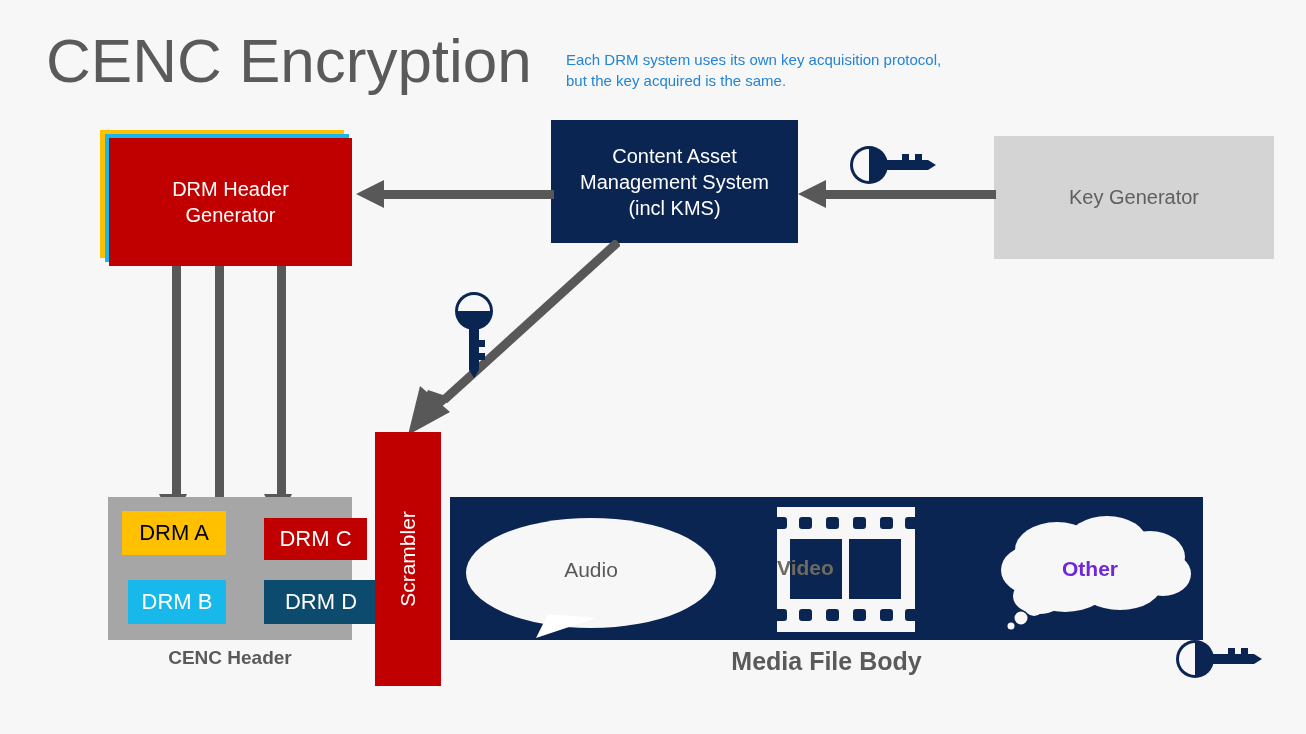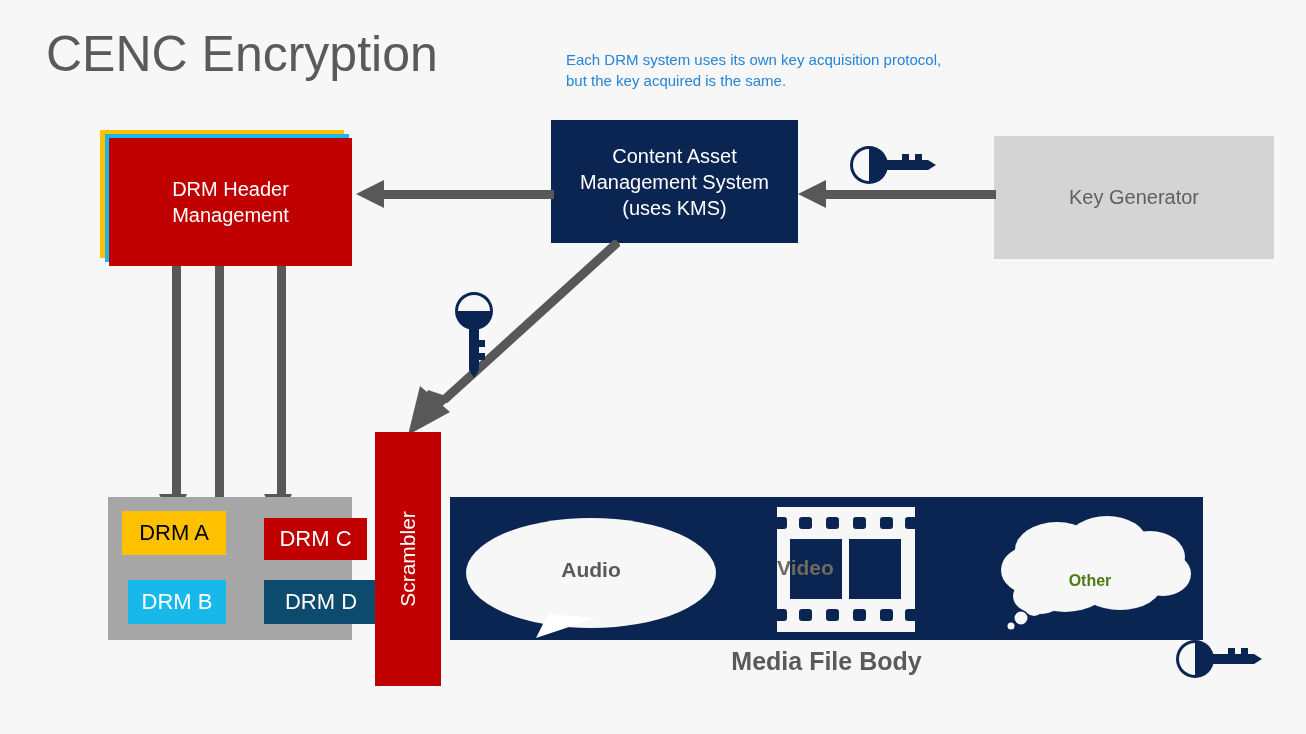--- a/index.html
+++ b/index.html
@@ -19,21 +19,21 @@
     position: absolute;
     inset: 0;
     background: #f7f7f7;
   }
   .abs { position: absolute; }
 
   
   #slide-title {
     left: 46px;
     top: 28px;
-    font-size: 50px;
+    font-size: 62px;
     font-weight: 300;
     color: #5a5a5a;
     letter-spacing: 0px;
     line-height: 1.05;
     white-space: nowrap;
   }
   
   #annotation {
     left: 566px;
     top: 50px;
@@ -158,35 +158,35 @@
   #media-band { left: 450px; top: 497px; width: 753px; height: 143px; background: #0b2552; }
   #media-body-label {
     left: 450px; top: 647px; width: 753px;
     text-align: center; font-size: 25px; font-weight: bold; color: #5a5a5a;
   }
 
   
   #audio-bubble { left: 466px; top: 518px; width: 250px; height: 120px; }
   #audio-label {
     left: 466px; top: 558px; width: 250px;
-    text-align: center; font-size: 21px; font-weight: bold; color: #595959;
+    text-align: center; font-size: 21px; font-weight: normal; color: #595959;
   }
 
   
   #video-filmstrip { left: 777px; top: 507px; width: 138px; height: 125px; }
   #video-label {
     left: 777px; top: 556px; width: 138px;
     font-size: 21px; font-weight: bold; color: #6e6a5e;
   }
 
   
   #other-cloud { left: 995px; top: 512px; width: 198px; height: 126px; }
   #other-label {
     left: 995px; top: 557px; width: 190px;
-    text-align: center; font-size: 16px; font-weight: bold; color: #4d7c0f; margin-top: 15px;
+    text-align: center; font-size: 21px; font-weight: bold; color: #6d28d9;
   }
 
   
   #key-top  { left: 850px; top: 143px; width: 86px; height: 44px; }
   #key-mid  { left: 452px; top: 292px; width: 44px; height: 86px; }
   #key-bot  { left: 1176px; top: 637px; width: 86px; height: 44px; }
 </style>
 </head>
 <body>
 
@@ -198,30 +198,30 @@
     <div>Each DRM system uses its own key acquisition protocol,</div>
     <div>but the key acquired is the same.</div>
   </div>
 
   <div class="abs" id="drm-gen-wrap">
     <div class="layer" id="drm-gen-layer-yellow"></div>
     <div class="layer" id="drm-gen-layer-cyan"></div>
     <div class="layer" id="drm-gen-box">
       <div id="drm-gen-label">
         <span>DRM Header</span><br>
-        <span>Management</span>
+        <span>Generator</span>
       </div>
     </div>
   </div>
 
   <div class="abs" id="cams-box">
     <div id="cams-label">
       <span>Content Asset</span><br>
       <span>Management System</span><br>
-      <span>(uses KMS)</span>
+      <span>(incl KMS)</span>
     </div>
   </div>
 
   <div class="abs" id="keygen-box">
     <div id="keygen-label">Key Generator</div>
   </div>
 
   <div class="arrow-shaft abs" id="arrow-keygen-to-cams-shaft"></div>
   <div class="arrow-head abs" id="arrow-keygen-to-cams-head"></div>
 
@@ -247,20 +247,21 @@
   </div>
   <div class="drm-chip abs" id="drm-a">
     <span>DRM A</span>
   </div>
   <div class="drm-chip abs" id="drm-c">
     <span>DRM C</span>
   </div>
   <div class="drm-chip abs" id="drm-d">
     <span>DRM D</span>
   </div>
+  <div class="abs" id="cenc-header-label">CENC Header</div>
 
   <div class="abs" id="media-band"></div>
 
   <svg class="abs" id="audio-bubble" viewBox="0 0 250 120">
     <ellipse cx="125" cy="55" rx="125" ry="55" fill="#f7f7f7"></ellipse>
     <polygon points="82,96 70,120 130,100" fill="#ffffff"></polygon>
   </svg>
   <div class="abs" id="audio-label">Audio</div>
 
   <svg class="abs" id="video-filmstrip" viewBox="0 0 138 125">

